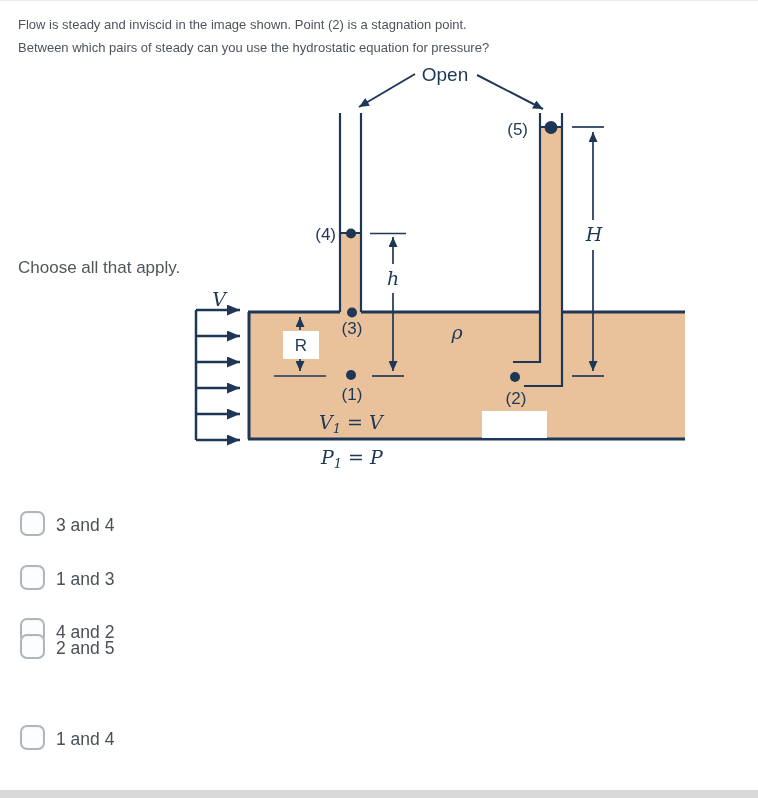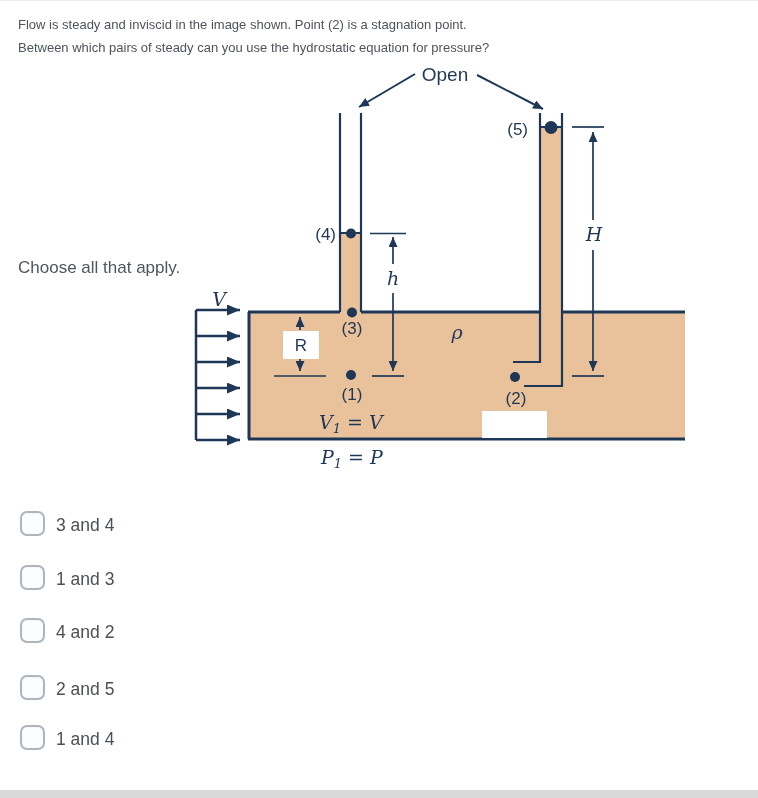--- a/index.html
+++ b/index.html
@@ -133,21 +133,21 @@
     <div class="opt-label">3 and 4</div>
   </div>
   <div class="opt-row" style="top:565px">
     <div class="opt-box"></div>
     <div class="opt-label">1 and 3</div>
   </div>
   <div class="opt-row" style="top:618px">
     <div class="opt-box"></div>
     <div class="opt-label">4 and 2</div>
   </div>
-  <div class="opt-row" style="top:675px">
+  <div class="opt-row" style="top:634px">
     <div class="opt-box"></div>
     <div class="opt-label">2 and 5</div>
   </div>
   <div class="opt-row" style="top:725px">
     <div class="opt-box"></div>
     <div class="opt-label">1 and 4</div>
   </div>
 
   <div class="bottom-bar"></div>
 </div>

